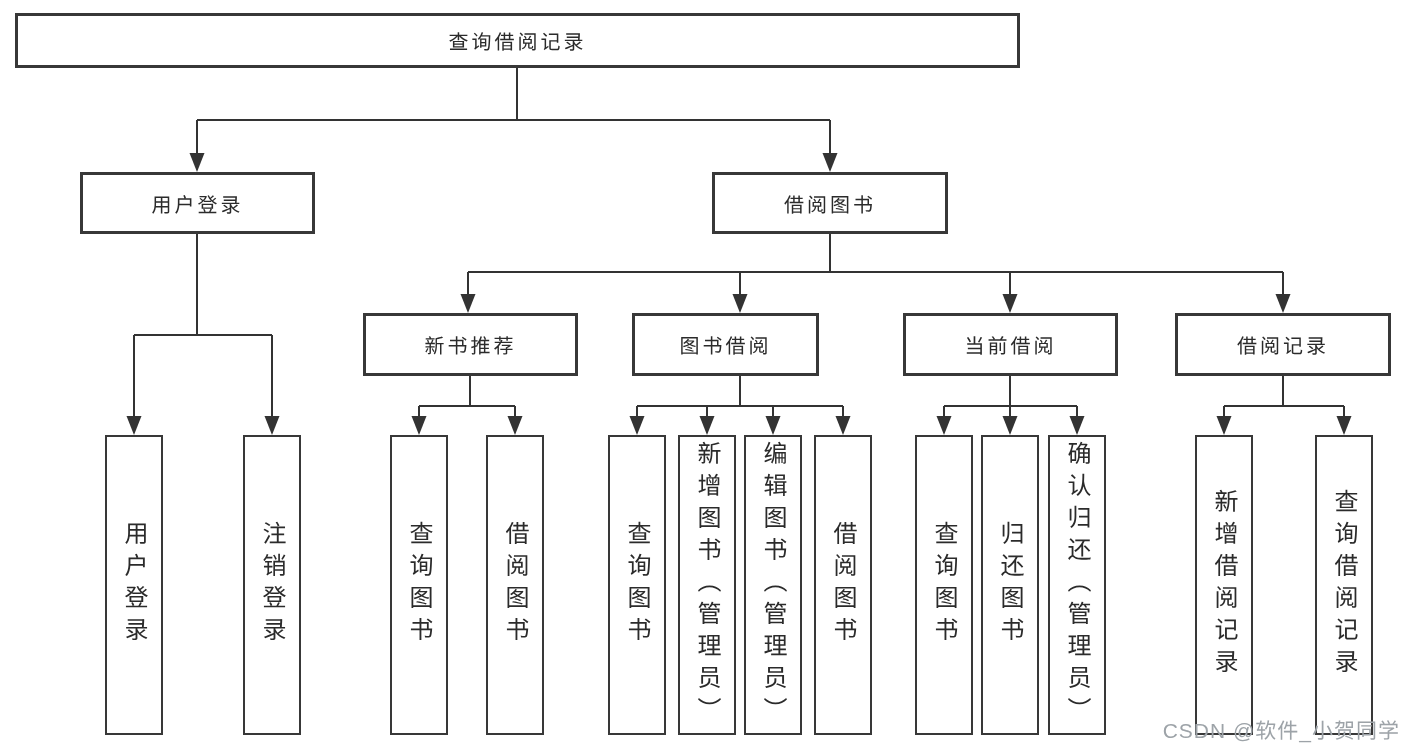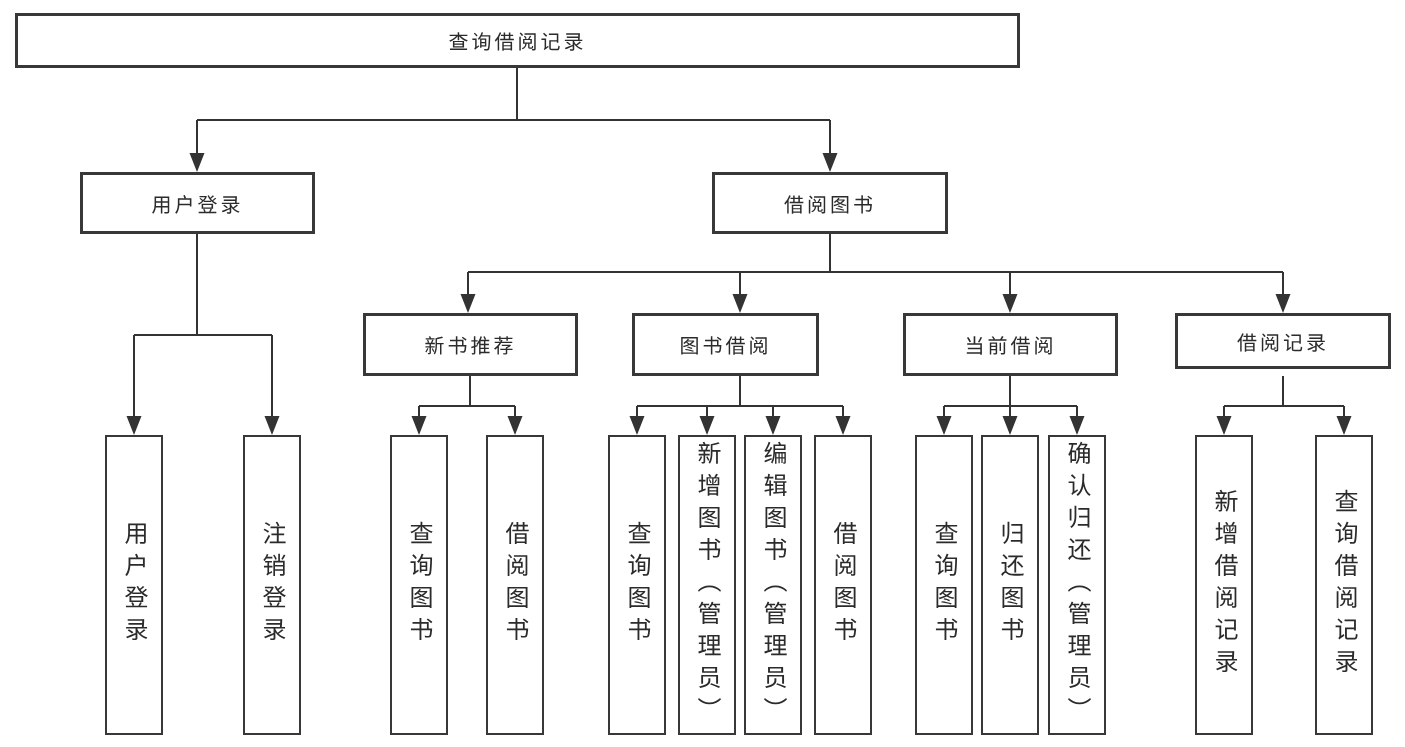--- a/index.html
+++ b/index.html
@@ -125,21 +125,21 @@
 
   <div class="node" style="left:363px; top:313px; width:215px; height:63px;text-align:right;">
     <span class="hlabel">新书推荐</span>
   </div>
   <div class="node" style="left:632px; top:313px; width:187px; height:63px;">
     <span class="hlabel">图书借阅</span>
   </div>
   <div class="node" style="left:903px; top:313px; width:215px; height:63px;text-align:center;">
     <span class="hlabel">当前借阅</span>
   </div>
-  <div class="node" style="left:1175px; top:313px; width:216px; height:56px;">
+  <div class="node" style="left:1175px; top:313px; width:216px; height:63px;">
     <span class="hlabel">借阅记录</span>
   </div>
 
   <div class="node leaf" style="left:105px; top:435px; width:58px; height:300px;">
     <span class="vlabel">用户登录</span>
   </div>
   <div class="node leaf" style="left:243px; top:435px; width:58px; height:300px;">
     <span class="vlabel">注销登录</span>
   </div>
 
@@ -173,14 +173,15 @@
     <span class="vlabel">确认归还（管理员）</span>
   </div>
 
   <div class="node leaf" style="left:1195px; top:435px; width:58px; height:300px;">
     <span class="vlabel">新增借阅记录</span>
   </div>
   <div class="node leaf" style="left:1315px; top:435px; width:58px; height:300px;">
     <span class="vlabel">查询借阅记录</span>
   </div>
 
+  <div class="watermark">CSDN @软件_小贺同学</div>
 
 </div>
 
 </body></html>

